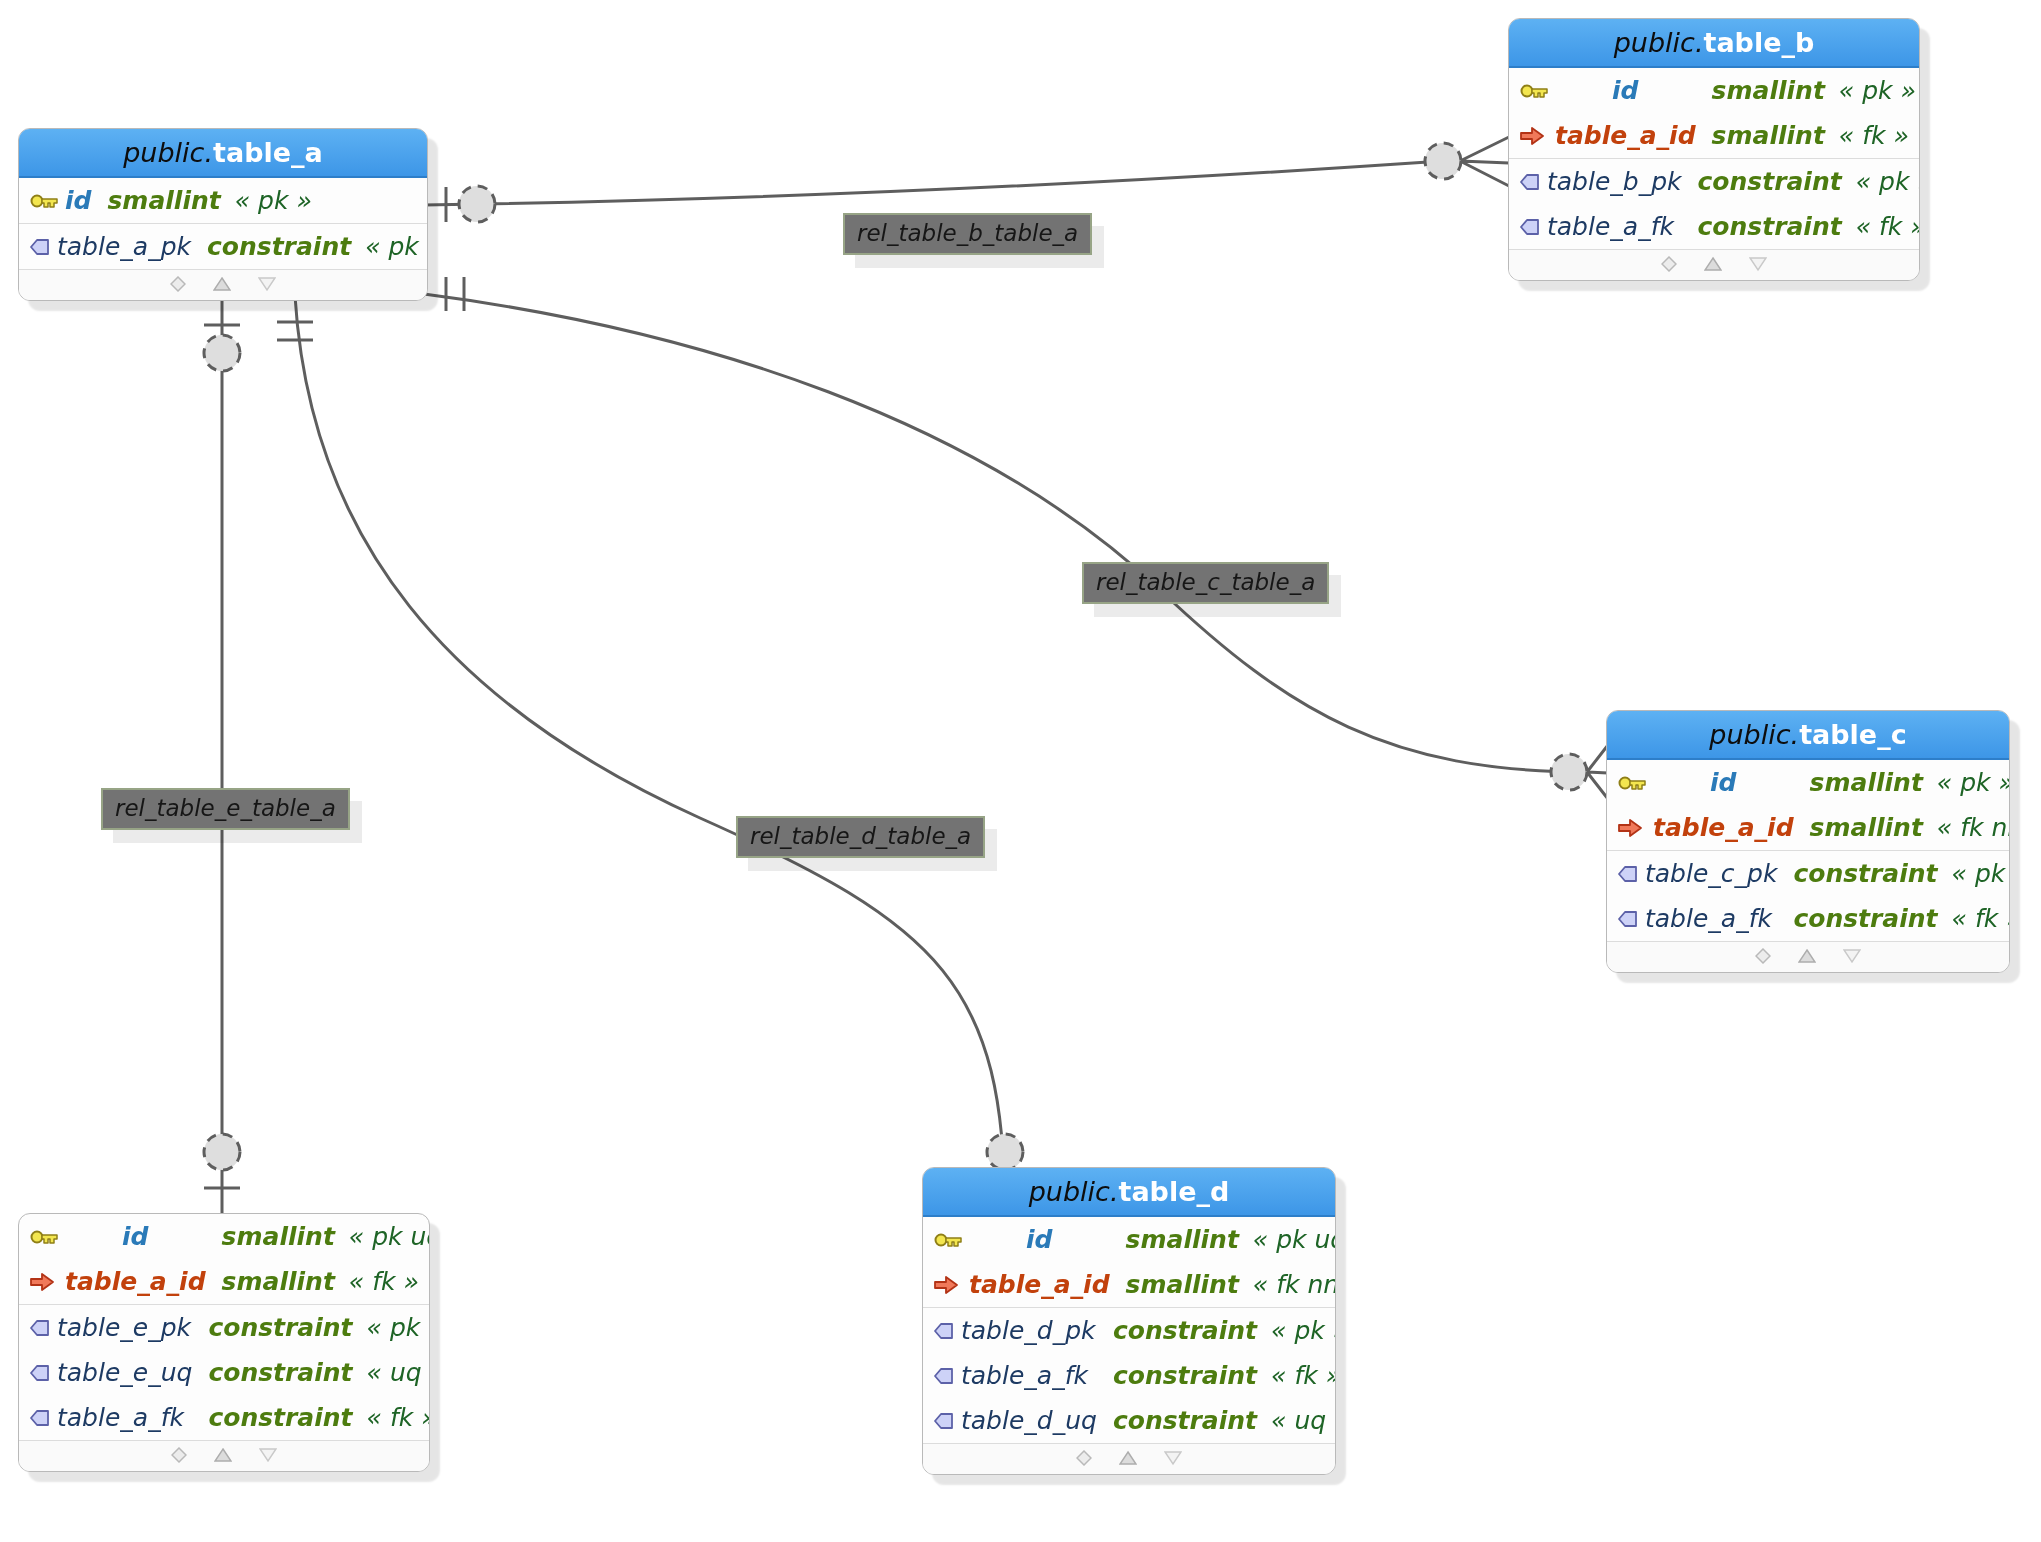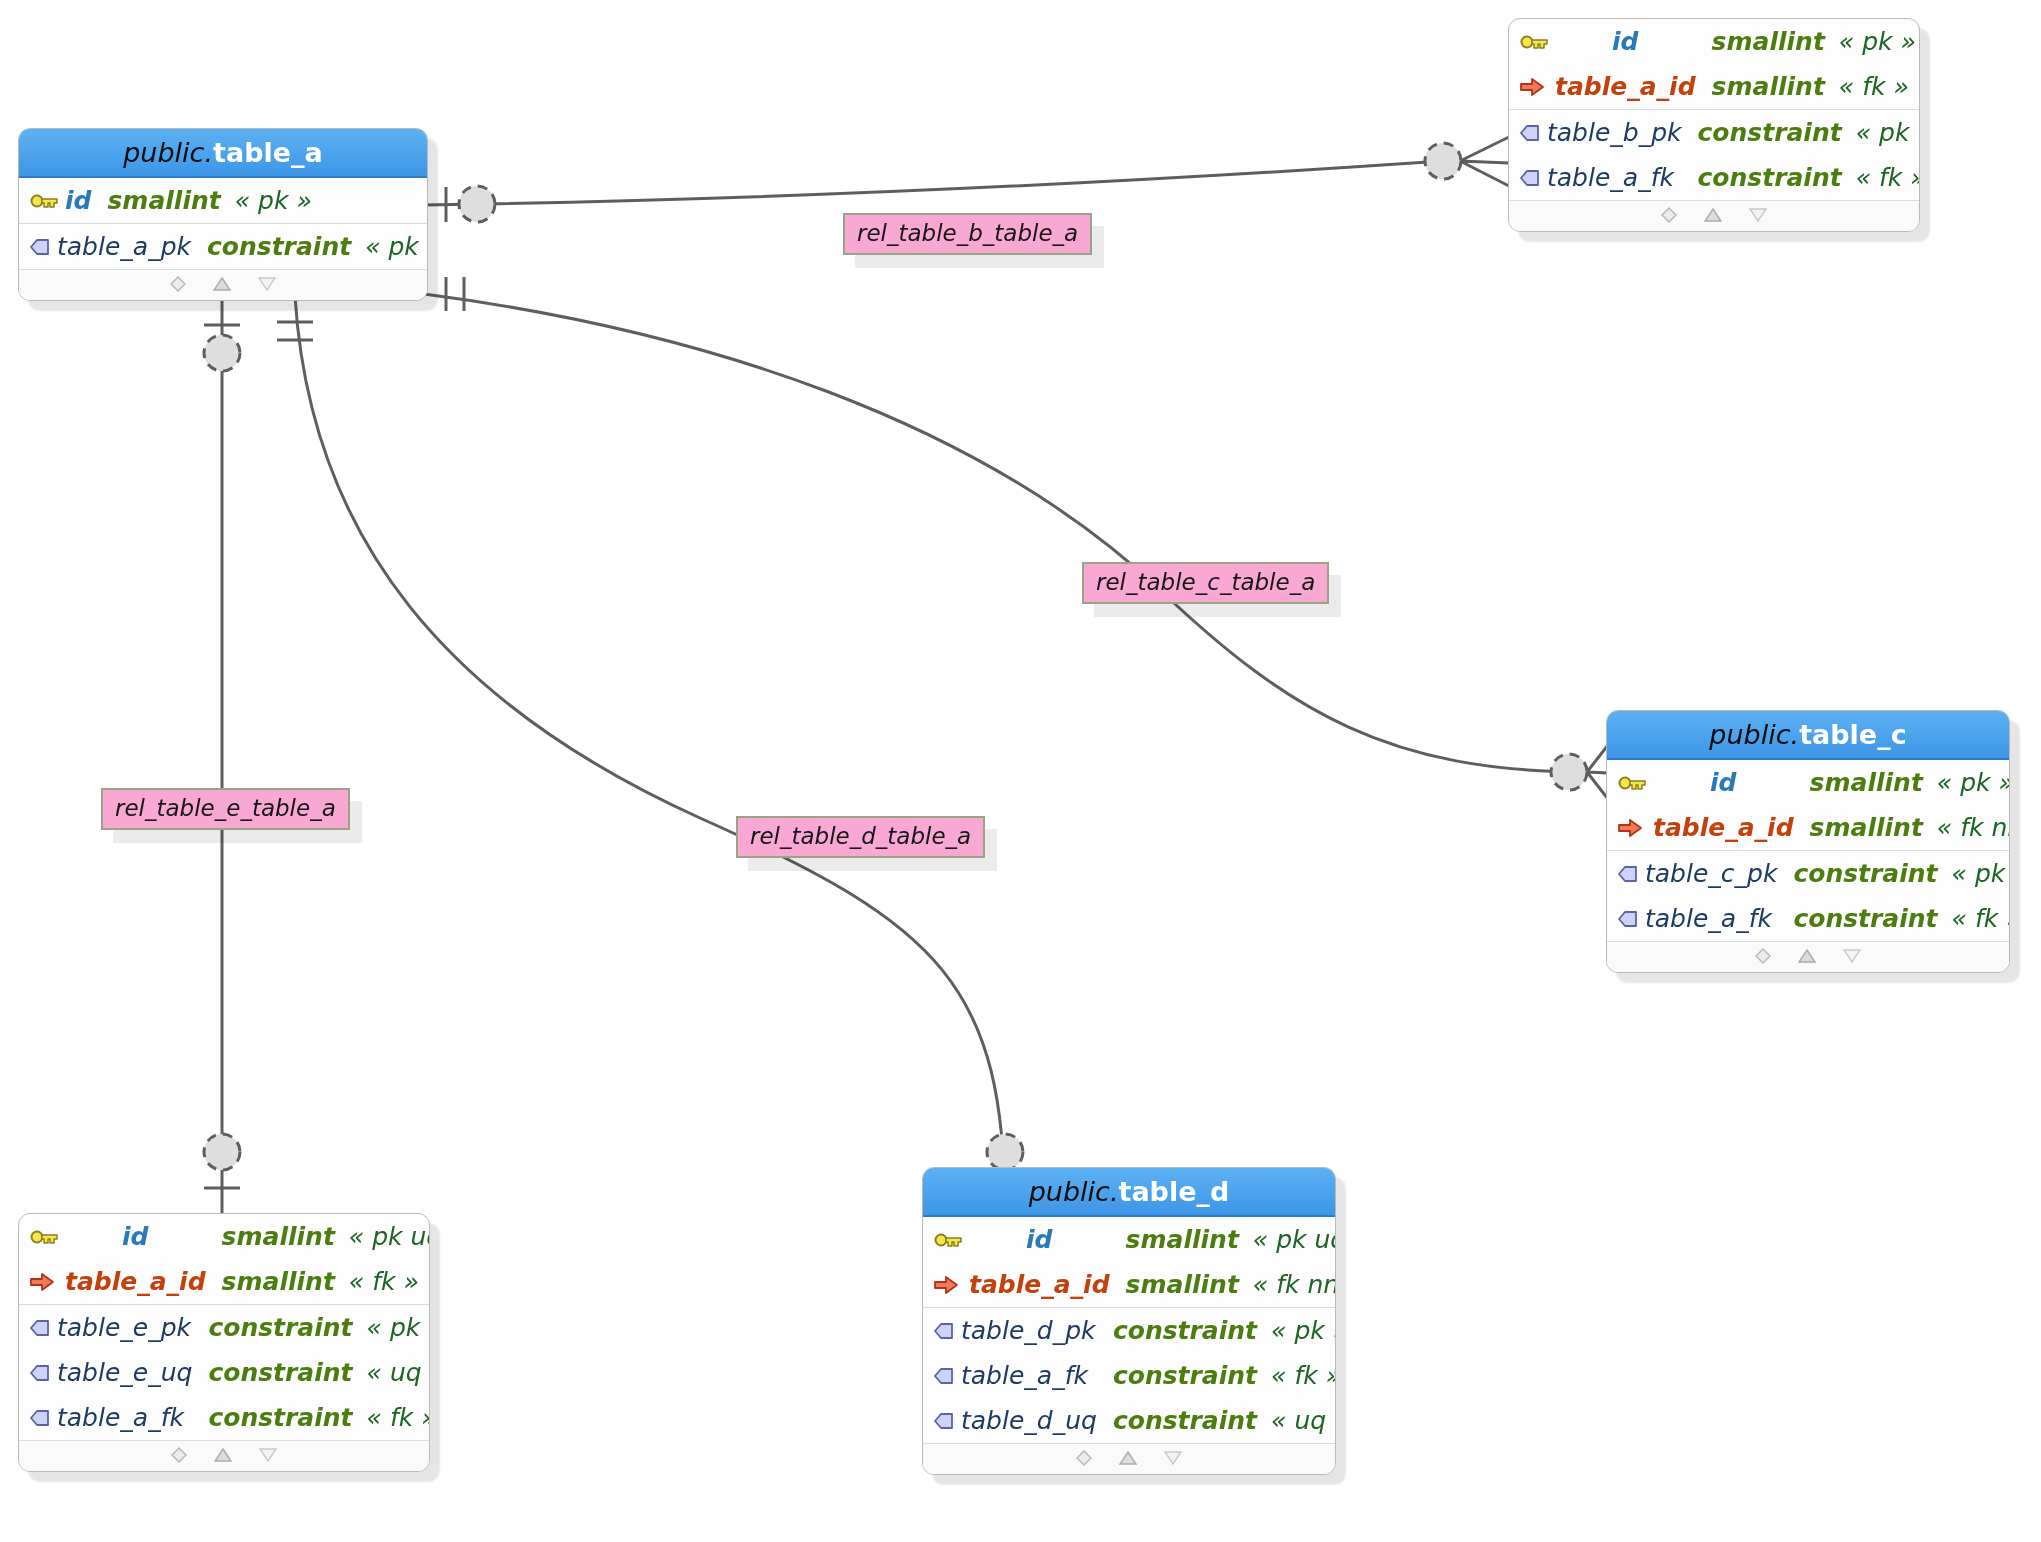--- a/index.html
+++ b/index.html
@@ -38,21 +38,21 @@
   .cons-name{color:#1d3a63;}
   .type-cell{color:#4d7c0f;font-weight:bold;white-space:nowrap;padding-right:10px;}
   .tag-cell{color:#1e6426;padding-right:14px;white-space:nowrap;width:100%;}
   .tbl-footer{
     border-top:1px solid #dcdcdc;background:#fafafa;
     text-align:center;padding:6px 0 8px;line-height:0;
   }
   .tbl-footer svg{display:inline-block;margin:0 11px;vertical-align:middle;}
   
   .rel-label{
-    position:absolute;z-index:5;background:#f9a8d4;border:2px solid #97a486;
+    position:absolute;z-index:5;background:#737373;border:2px solid #97a486;
     color:#161616;font-size:23px;font-style:italic;padding:5px 12px 7px;
     white-space:nowrap;box-shadow:12px 13px 0 rgba(0,0,0,0.08);
   }
   
   #tbl-a{left:18px;top:128px;width:408px;}
   #tbl-b{left:1508px;top:18px;width:410px;}
   #tbl-c{left:1606px;top:710px;width:402px;}
   #tbl-d{left:922px;top:1167px;width:412px;}
   #tbl-e{left:18px;top:1213px;width:410px;}
   
@@ -133,20 +133,21 @@
     <svg width="18" height="16" viewBox="0 0 18 16">
         <path d="M9,2 L17,14 H1 Z" fill="#dcdcdc" stroke="#adadad" stroke-width="1.5"></path>
       </svg>
     <svg width="18" height="16" viewBox="0 0 18 16">
         <path d="M1,2 H17 L9,14 Z" fill="#f3f3f3" stroke="#c9c9c9" stroke-width="1.5"></path>
       </svg>
   </div>
 </div>
 
 <div class="table-card" id="tbl-b">
+  <div class="tbl-header"><span class="schema">public.</span><span class="tname">table_b</span></div>
   <div class="tsection cols">
     <div class="trow">
       <span class="tcell icon-cell">
           <svg width="30" height="22" viewBox="0 0 30 22">
             <circle cx="8" cy="11" r="5.5" fill="#f3e64f" stroke="#8f7f17" stroke-width="2"></circle>
             <path d="M13 9 H28 V13 H25 V17 H21 V13 H19 V17 H15 V13 H13 Z" fill="#f3e64f" stroke="#8f7f17" stroke-width="1.5" stroke-linejoin="round"></path>
           </svg>
         </span>
       <span class="tcell name-cell col-pk">id</span>
       <span class="tcell type-cell">smallint</span>

